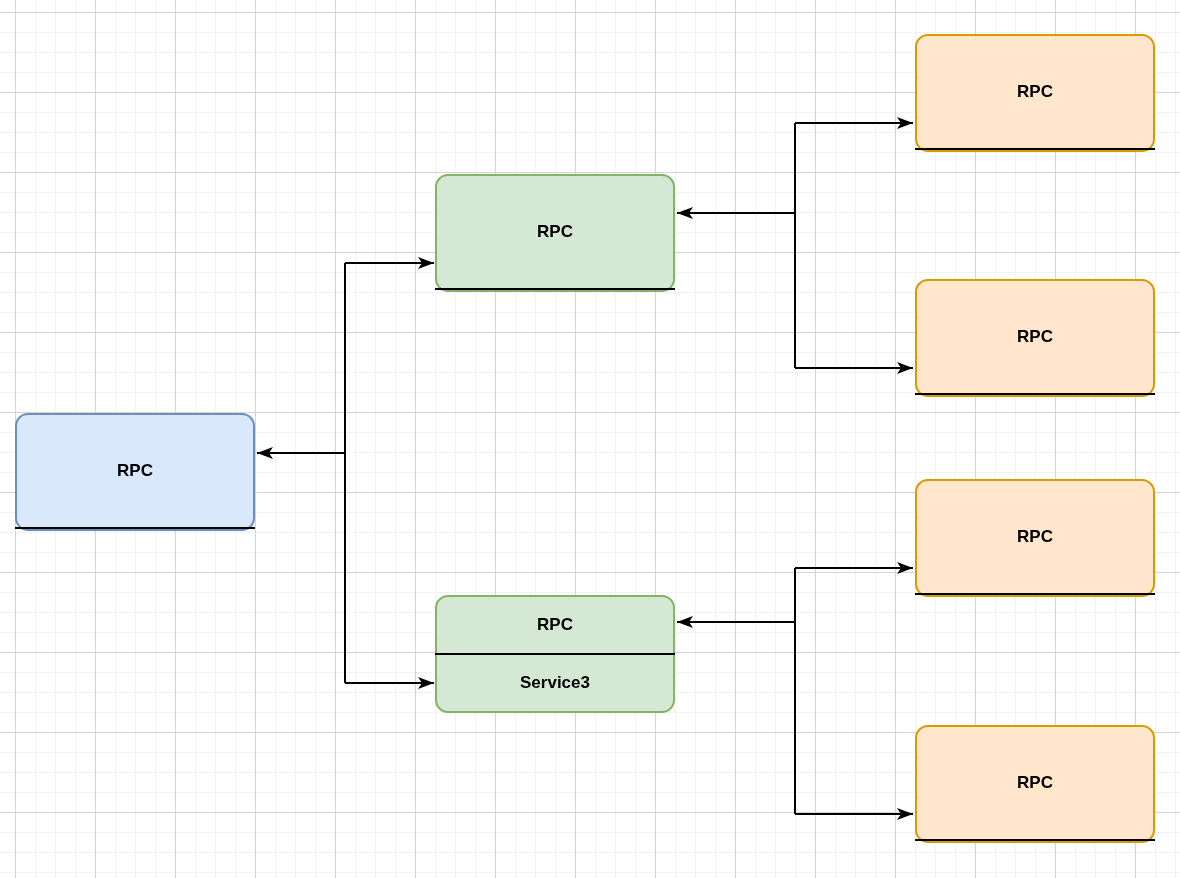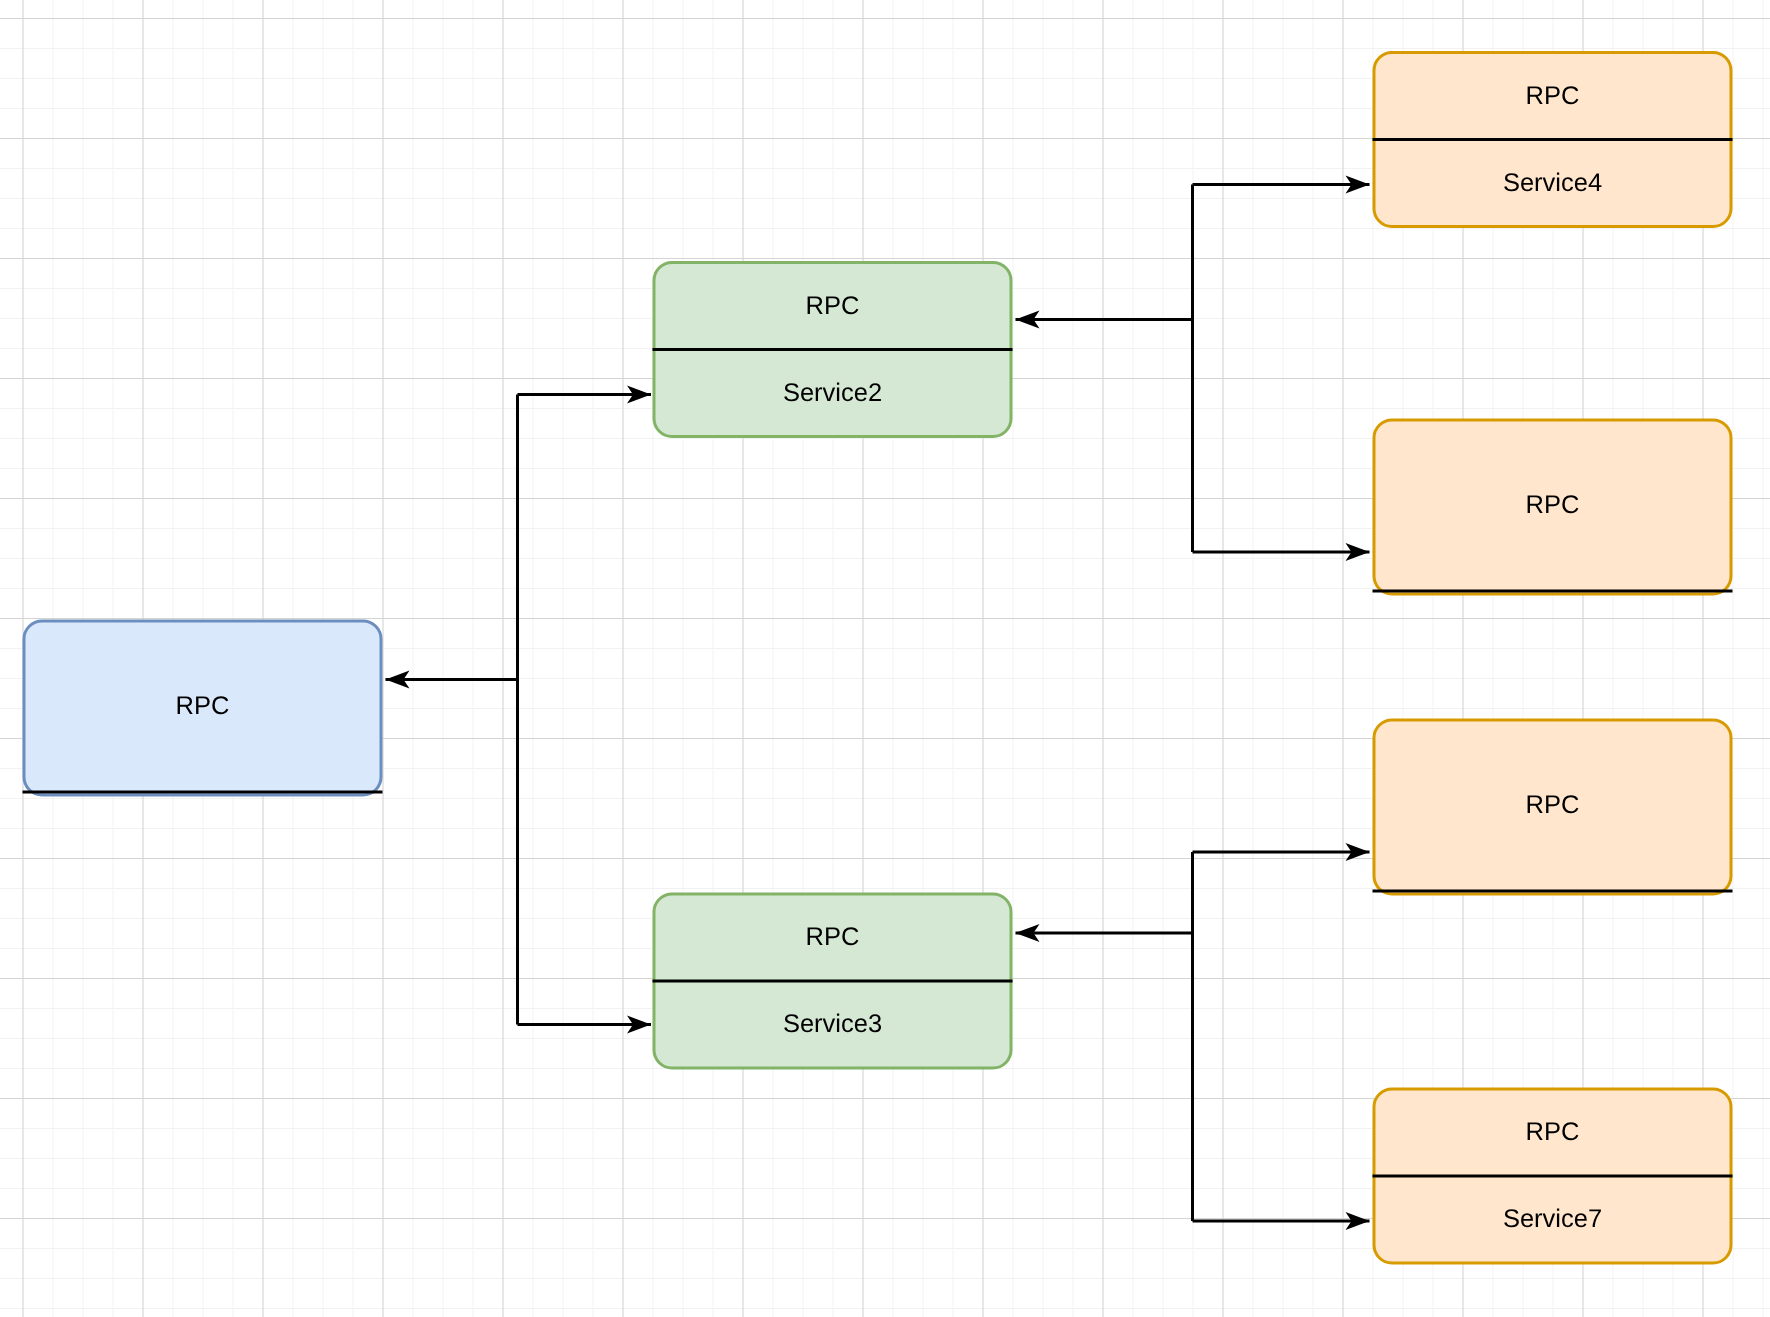--- a/index.html
+++ b/index.html
@@ -36,20 +36,21 @@
     flex-direction: column;
     color: #000000;
     font-size: 17px;
   }
   .node .row {
     flex: 1;
     display: flex;
     align-items: center;
     justify-content: center;
     white-space: nowrap;
+    font-weight: bold;
   }
   .node .divider {
     height: 2px;
     background: #000000;
     margin: 0 -2px; 
   }
   .node.blue   { background: #dae8fc; border-color: #6c8ebf; }
   .node.green  { background: #d5e8d4; border-color: #82b366; }
   .node.orange { background: #ffe6cc; border-color: #d79b00; }
 </style>
@@ -88,44 +89,41 @@
   </svg>
 
   <div class="node blue" style="left:15px; top:413px;">
     <div class="row">RPC</div>
     <div class="divider"></div>
   </div>
 
   <div class="node green" style="left:435px; top:174px;">
     <div class="row">RPC</div>
     <div class="divider"></div>
-    <div class="row">Service2</div>
   </div>
 
   <div class="node green" style="left:435px; top:595px;">
     <div class="row">RPC</div>
     <div class="divider"></div>
     <div class="row">Service3</div>
   </div>
 
   <div class="node orange" style="left:915px; top:34px;">
     <div class="row">RPC</div>
     <div class="divider"></div>
-    <div class="row">Service4</div>
   </div>
 
   <div class="node orange" style="left:915px; top:279px;">
     <div class="row">RPC</div>
     <div class="divider"></div>
   </div>
 
   <div class="node orange" style="left:915px; top:479px;">
     <div class="row">RPC</div>
     <div class="divider"></div>
   </div>
 
   <div class="node orange" style="left:915px; top:725px;">
     <div class="row">RPC</div>
     <div class="divider"></div>
-    <div class="row">Service7</div>
   </div>
 
 </div>
 
 </body></html>

